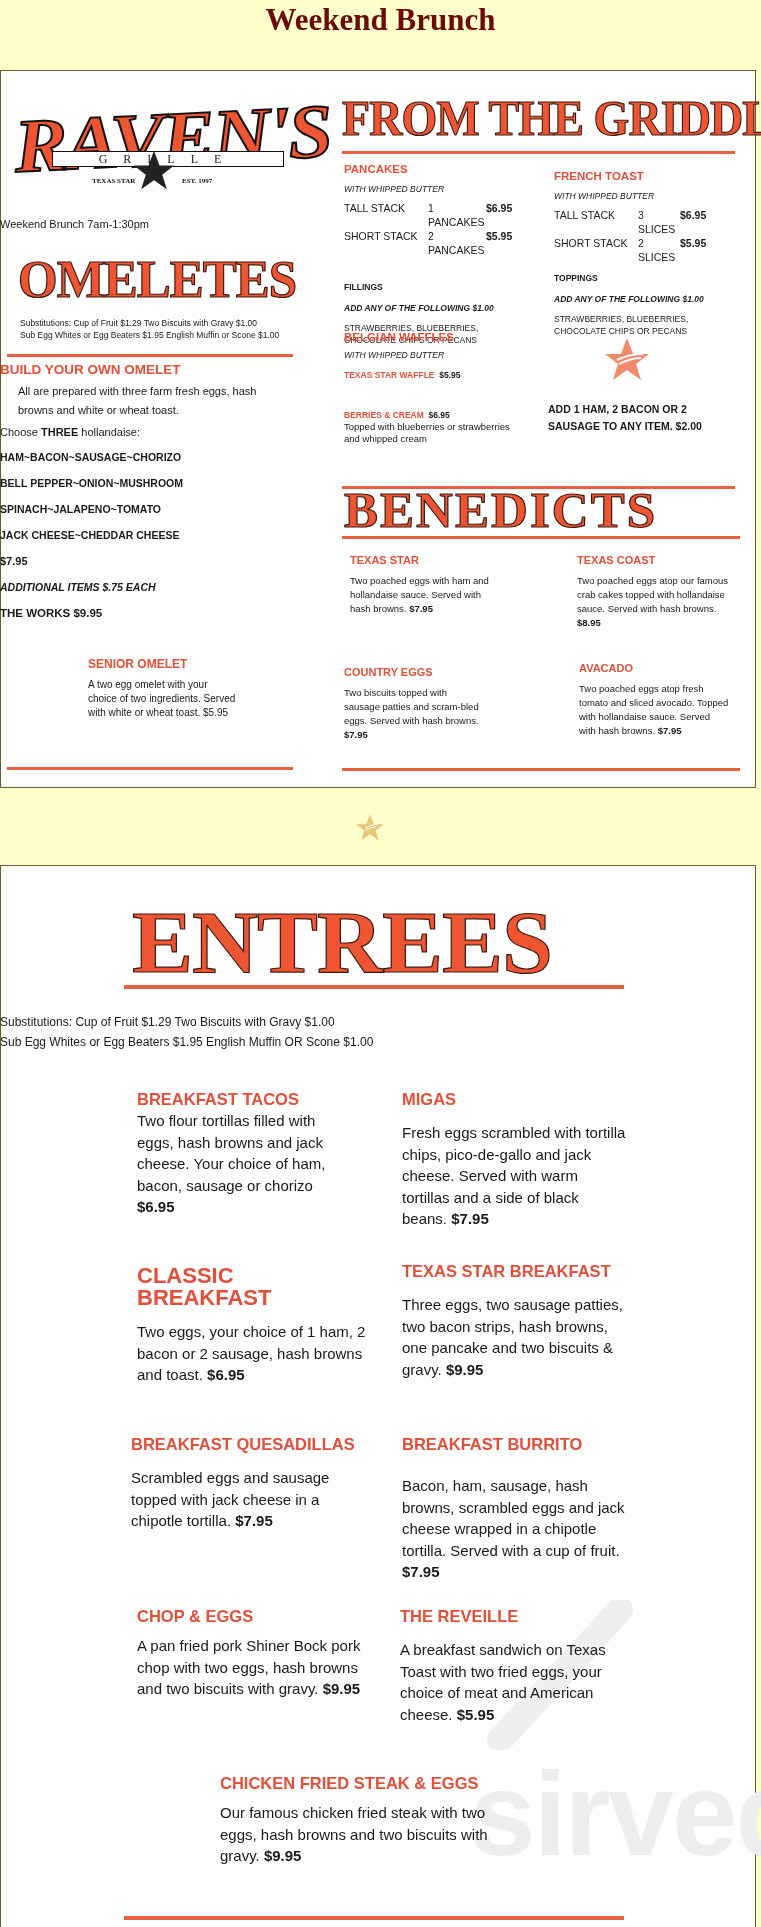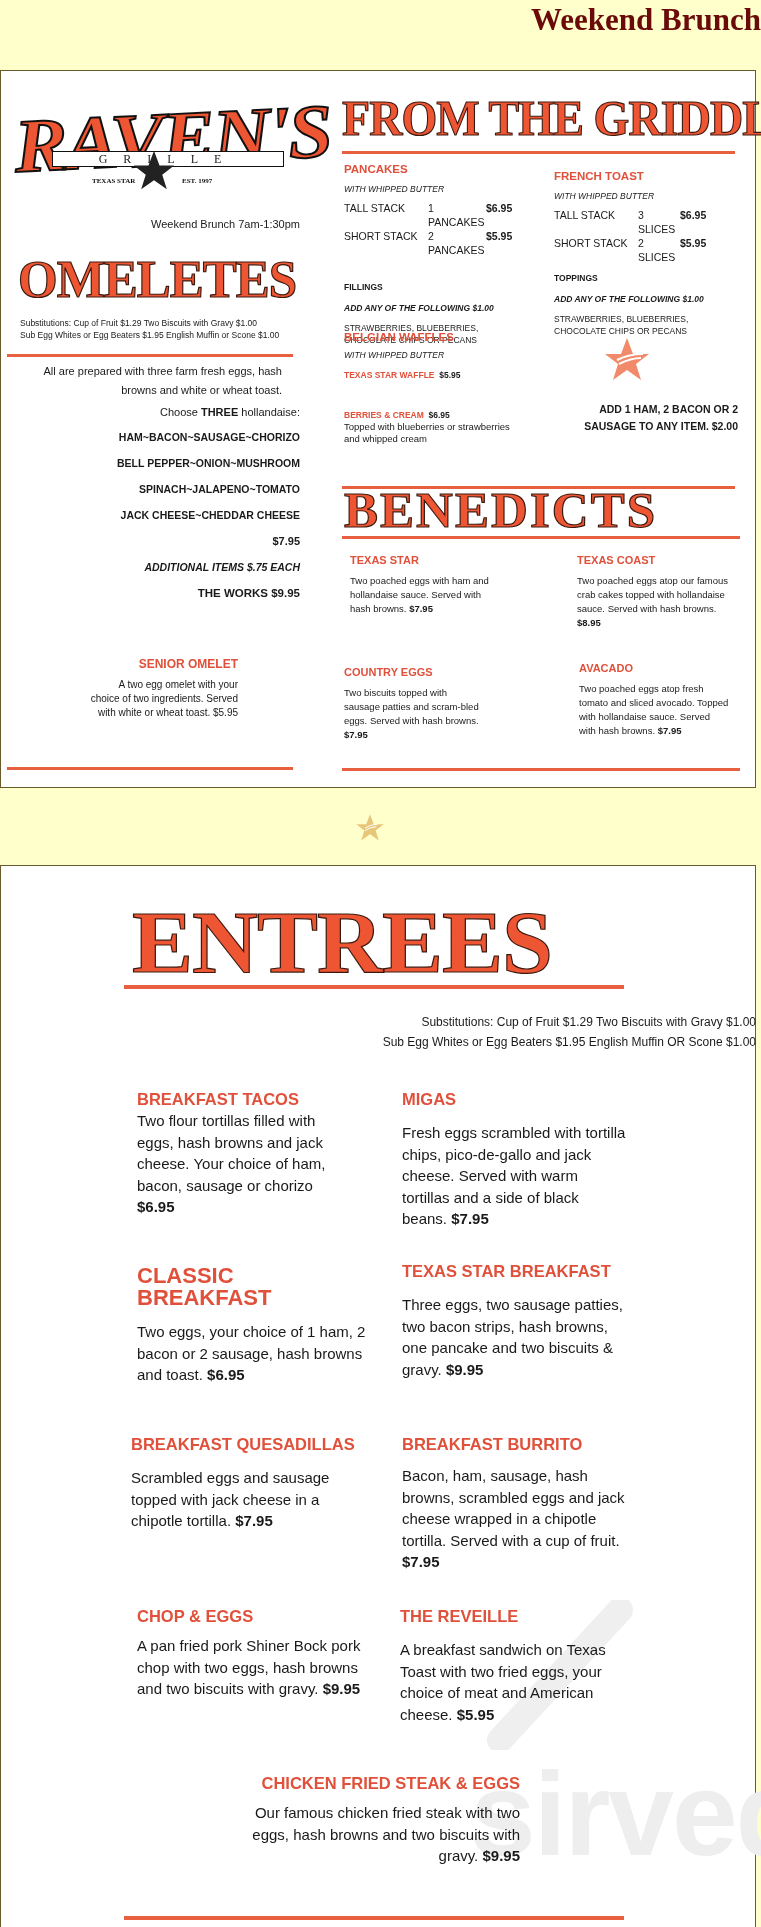--- a/index.html
+++ b/index.html
@@ -1,21 +1,21 @@
 <!DOCTYPE html>
 <html><head>
 <meta charset="utf-8">
 <style>
   html, body { margin:0; padding:0; }
   body {
     width:761px; height:1927px; background:#ffffcc; position:relative; overflow:hidden;
     font-family:"Liberation Sans", sans-serif; color:#1a1a1a;
   }
   .page-title {
-    position:absolute; left:0; top:0; width:761px; text-align:right;
+    position:absolute; left:0; top:0; width:761px; text-align:center;
     font-family:"Liberation Serif", serif; font-weight:bold; font-size:31px;
     color:#6b0a0a; line-height:40px;
   }
   .panel {
     position:absolute; background:#fff; border:1px solid #6b5a2a; box-sizing:border-box;
   }
   #panel1 { left:0; top:70px; width:756px; height:718px; }
   #panel2 { left:0; top:865px; width:756px; height:1062px; border-bottom:none; }
 
   .abs { position:absolute; }
@@ -24,21 +24,21 @@
     -webkit-text-stroke:1.2px #3a1a10; letter-spacing:-1px; white-space:nowrap;
     transform-origin:left top;
   }
   .rule { position:absolute; height:3px; background:#e8603f; }
   .red-h { color:#e0503a; font-weight:bold; }
   .under { }
   .small { font-size:10.5px; line-height:14px; }
   .tiny { font-size:8.5px; line-height:12px; }
   .it { font-style:italic; }
   .b { font-weight:bold; }
-  .center { text-align:right; }
+  .center { text-align:left; }
 
   
   .logo { position:absolute; left:12px; top:103px; width:290px; height:100px; }
   .logo-text {
     position:absolute; left:0; top:0; font-family:"Liberation Serif", serif; font-weight:bold;
     font-size:76px; color:#ee5533; -webkit-text-stroke:2px #111; letter-spacing:-2px; line-height:86px;
     transform:scaleX(1.05) rotate(-3deg); transform-origin:left top; font-style:italic;
   }
   .logo-band {
     position:absolute; left:40px; top:48px; width:230px; height:14px; background:#fff;
@@ -72,20 +72,21 @@
 </div>
 
 <div class="abs center" style="left:0;top:218px;width:300px;font-size:11px">Weekend Brunch 7am-1:30pm</div>
 
 <div class="abs big-heading" style="left:18px;top:252px;font-size:52px;line-height:56px;transform:scaleX(0.98)">OMELETES</div>
 <div class="abs tiny" style="left:20px;top:317px;width:290px">Substitutions:    Cup of Fruit  $1.29  Two Biscuits with Gravy  $1.00</div>
 <div class="abs tiny" style="left:20px;top:329px;width:290px">Sub Egg Whites or Egg Beaters $1.95  English Muffin or Scone $1.00</div>
 <div class="rule" style="left:7px;top:354px;width:286px"></div>
 
 <div class="abs center" style="left:0;top:360px;width:300px">
+  <div class="red-h" style="font-size:13.5px;line-height:20px">BUILD YOUR OWN OMELET</div>
   <div style="font-size:11px;line-height:19px;margin:2px 18px 0">All are prepared with three farm fresh eggs, hash browns and white or wheat toast.</div>
   <div style="font-size:11px;line-height:20px;margin-top:2px">
     <span>Choose </span><span class="b under">THREE</span><span> hollandaise:</span>
   </div>
   <div class="b" style="font-size:10.5px;line-height:26px;margin-top:2px">HAM~BACON~SAUSAGE~CHORIZO</div>
   <div class="b" style="font-size:10.5px;line-height:26px">BELL PEPPER~ONION~MUSHROOM</div>
   <div class="b" style="font-size:10.5px;line-height:26px">SPINACH~JALAPENO~TOMATO</div>
   <div class="b" style="font-size:10.5px;line-height:26px">JACK CHEESE~CHEDDAR CHEESE</div>
   <div class="b" style="font-size:11px;line-height:26px">$7.95</div>
   <div class="b it" style="font-size:10.5px;line-height:26px">ADDITIONAL ITEMS $.75 EACH</div>
@@ -211,21 +212,21 @@
 <div class="abs" style="left:402px;top:1260px;width:230px">
   <div class="red-h" style="font-size:16.5px;line-height:22px">TEXAS STAR BREAKFAST</div>
   <div style="font-size:15px;line-height:21.5px;margin-top:12px"><span>Three eggs, two sausage patties, two bacon strips, hash browns, one pancake and two biscuits &amp; gravy.</span> <span class="b">$9.95</span></div>
 </div>
 <div class="abs" style="left:131px;top:1433px;width:230px">
   <div class="red-h" style="font-size:16.5px;line-height:22px;white-space:nowrap">BREAKFAST QUESADILLAS</div>
   <div style="font-size:15px;line-height:21.5px;margin-top:12px;width:215px"><span>Scrambled eggs and sausage topped with jack cheese in a chipotle tortilla.</span> <span class="b">$7.95</span></div>
 </div>
 <div class="abs" style="left:402px;top:1433px;width:225px">
   <div class="red-h" style="font-size:16.5px;line-height:22px">BREAKFAST BURRITO</div>
-  <div style="font-size:15px;line-height:21.5px;margin-top:10px"><span>Bacon, ham, sausage, hash browns, scrambled eggs and jack cheese wrapped in a chipotle tortilla.  Served with a cup of fruit.</span> <span class="b">$7.95</span></div>
+  <div style="font-size:15px;line-height:21.5px;margin-top:20px"><span>Bacon, ham, sausage, hash browns, scrambled eggs and jack cheese wrapped in a chipotle tortilla.  Served with a cup of fruit.</span> <span class="b">$7.95</span></div>
 </div>
 <div class="abs" style="left:137px;top:1605px;width:225px">
   <div class="red-h" style="font-size:16.5px;line-height:22px">CHOP &amp; EGGS</div>
   <div style="font-size:15px;line-height:21.5px;margin-top:8px"><span>A pan fried pork Shiner Bock pork chop with two eggs, hash browns and two biscuits with gravy.</span> <span class="b">$9.95</span></div>
 </div>
 <div class="abs" style="left:400px;top:1605px;width:220px">
   <div class="red-h" style="font-size:16.5px;line-height:22px">THE REVEILLE</div>
   <div style="font-size:15px;line-height:21.5px;margin-top:12px"><span>A breakfast sandwich on Texas Toast with two fried eggs, your choice of meat and American cheese.</span> <span class="b">$5.95</span></div>
 </div>
 <div class="abs center" style="left:220px;top:1772px;width:300px">

